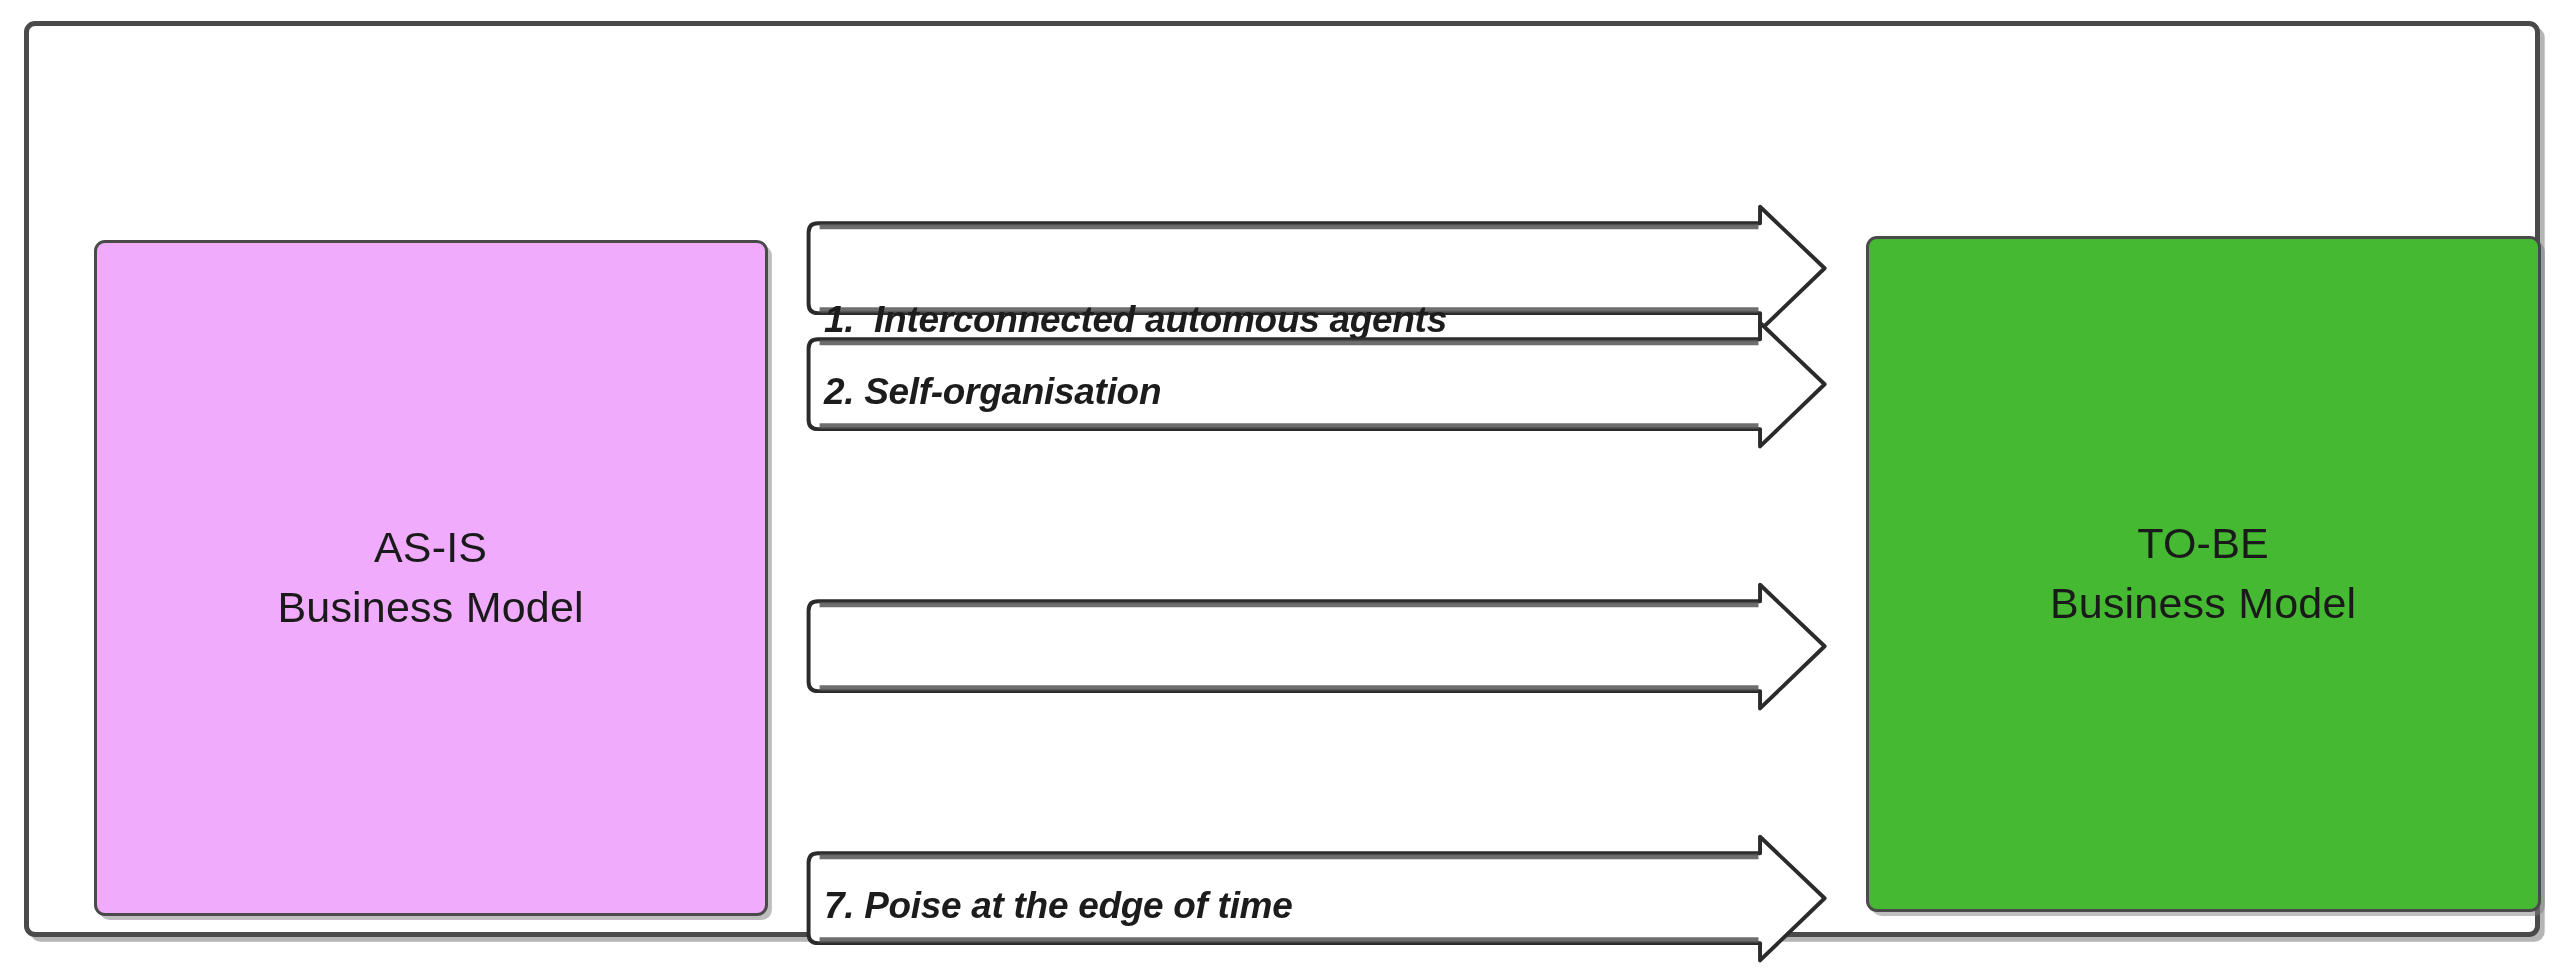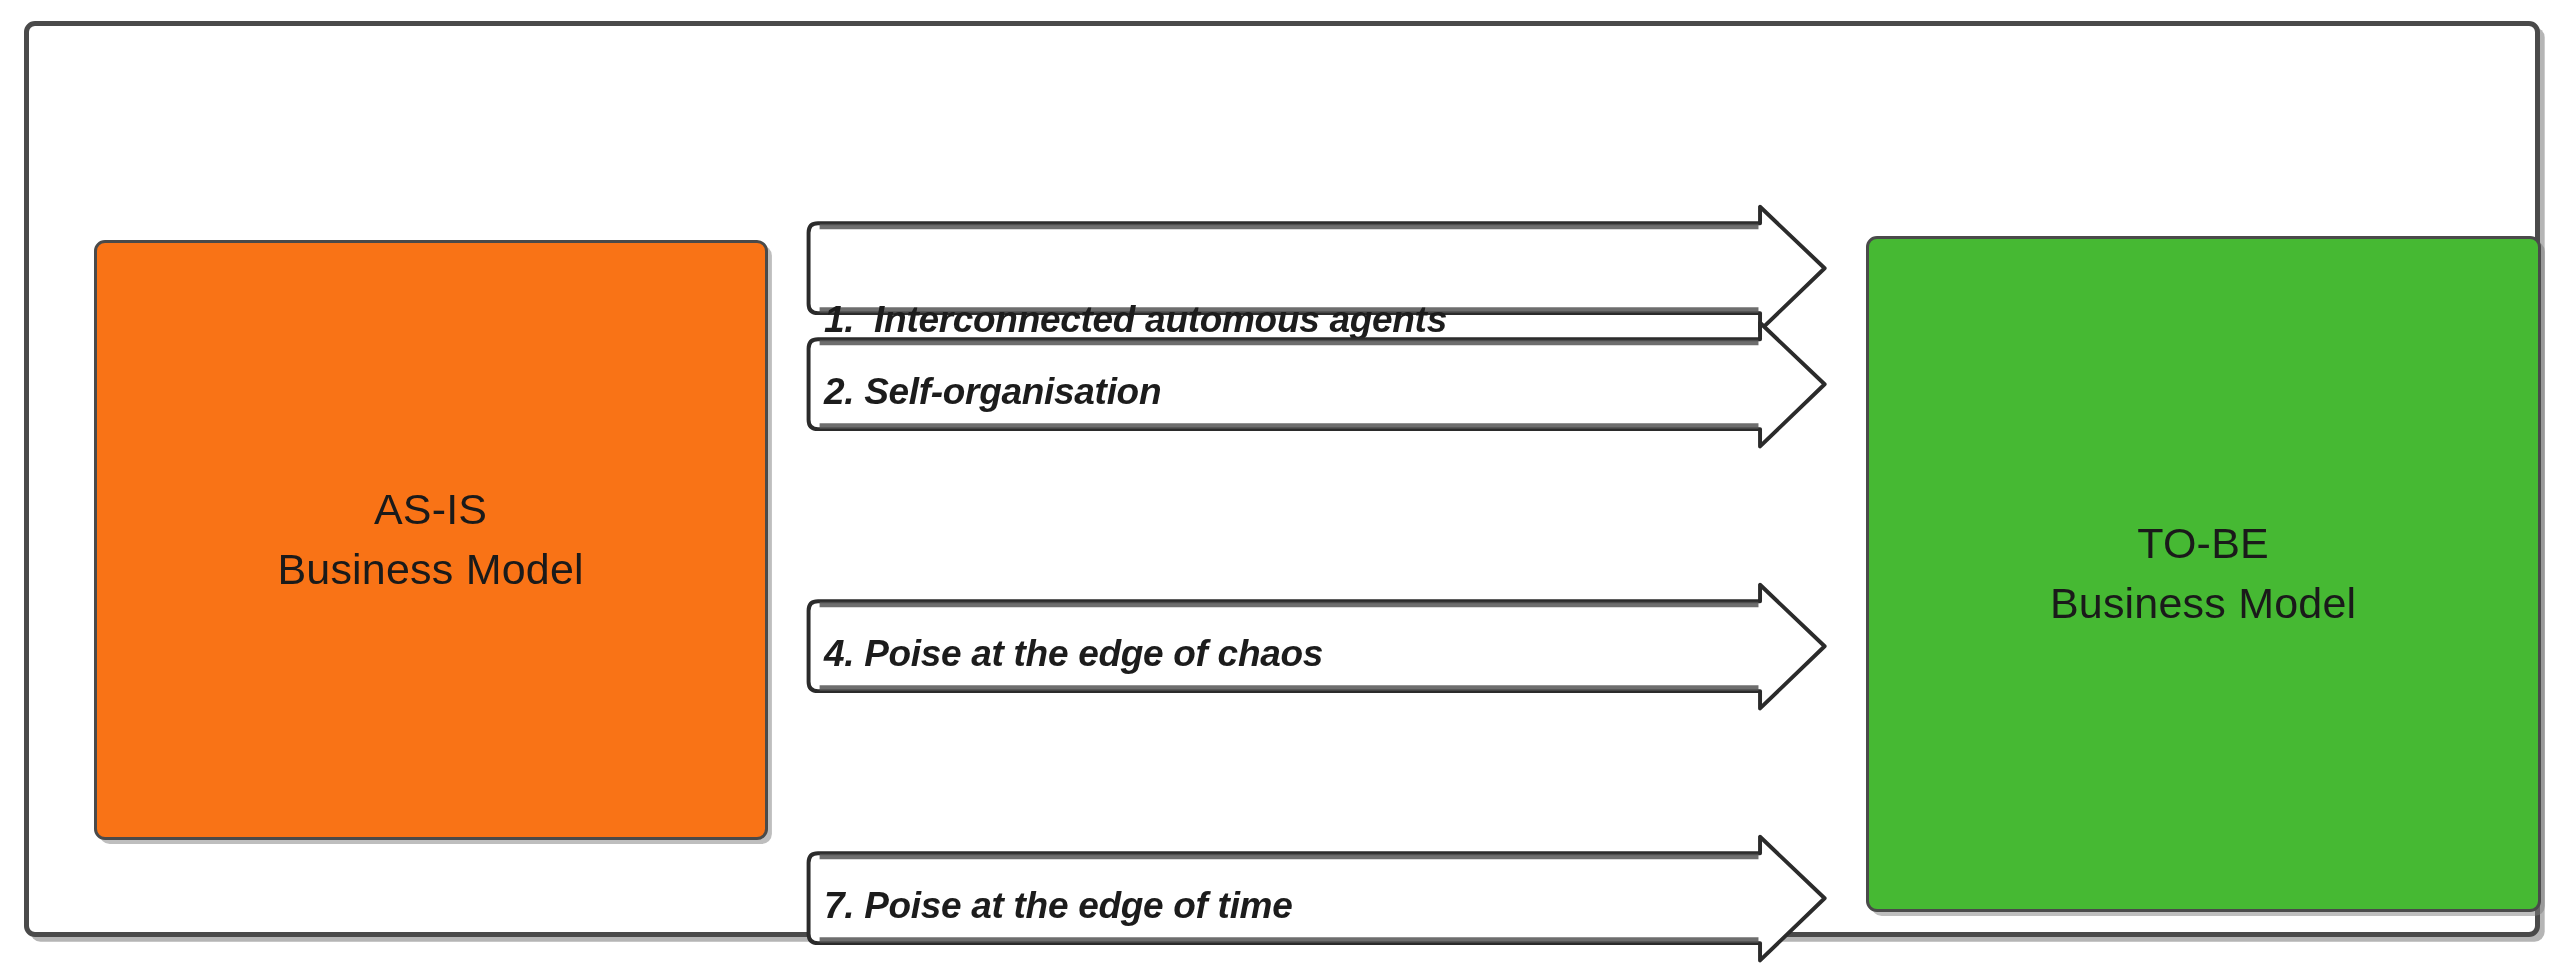--- a/index.html
+++ b/index.html
@@ -44,22 +44,22 @@
     display: flex;
     align-items: center;
     justify-content: center;
     text-align: center;
     box-shadow: 4.7px 4.7px 0 -0.8px rgba(125,125,125,0.5);
   }
   #as-is-box {
     left: 65px;
     top: 214px;
     width: 674px;
-    height: 600px;
-    background: #f97316;
+    height: 676px;
+    background: #f0abfc;
   }
   #to-be-box {
     left: 1837px;
     top: 210px;
     width: 675px;
     height: 676px;
     background: #46b933;
   }
   .model-box-label {
     color: #1a1a1a;
@@ -149,21 +149,20 @@
       </div>
 
 
       <div class="arrow-row" style="top:378px;">
         <svg class="arrow-svg" viewBox="0 0 1295 160" preserveAspectRatio="none">
           <path d="M 14 22 Q 2 22 2 34 L 2 124 Q 2 136 14 136
                    L 1210 136 L 1210 158 L 1292 79 L 1210 1 L 1210 22 Z" fill="#ffffff" stroke="#2b2b2b" stroke-width="5" stroke-linejoin="round" stroke-linecap="round"></path>
           <path d="M 16 26 L 1208 26" stroke="#555555" stroke-width="7" fill="none" opacity="0.85"></path>
           <path d="M 16 132 L 1208 132" stroke="#555555" stroke-width="7" fill="none" opacity="0.85"></path>
         </svg>
-        <div class="arrow-label" style="top:17.3px;">4. Poise at the edge of chaos</div>
       </div>
 
 
       <div class="arrow-row" style="top:630px;">
         <svg class="arrow-svg" viewBox="0 0 1295 160" preserveAspectRatio="none">
           <path d="M 14 22 Q 2 22 2 34 L 2 124 Q 2 136 14 136
                    L 1210 136 L 1210 158 L 1292 79 L 1210 1 L 1210 22 Z" fill="#ffffff" stroke="#2b2b2b" stroke-width="5" stroke-linejoin="round" stroke-linecap="round"></path>
           <path d="M 16 26 L 1208 26" stroke="#555555" stroke-width="7" fill="none" opacity="0.85"></path>
           <path d="M 16 132 L 1208 132" stroke="#555555" stroke-width="7" fill="none" opacity="0.85"></path>
         </svg>

